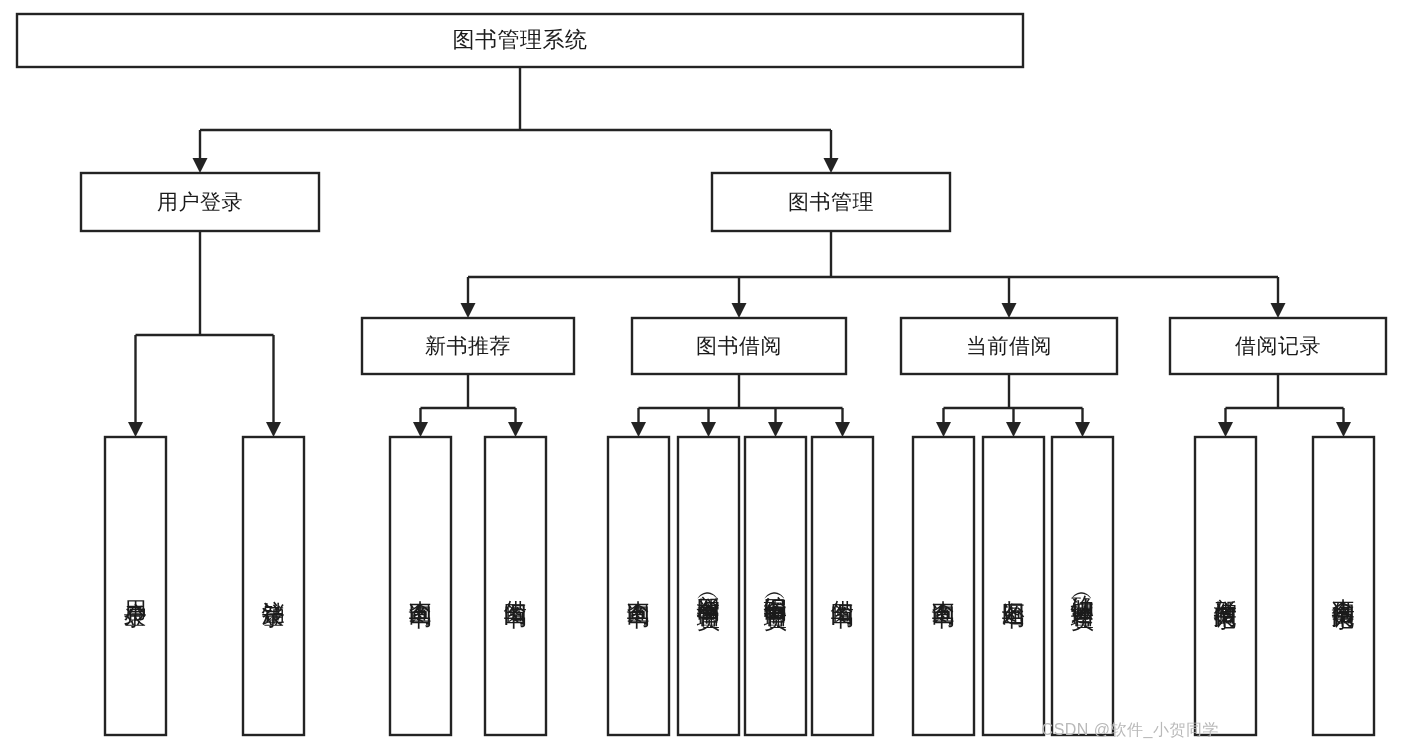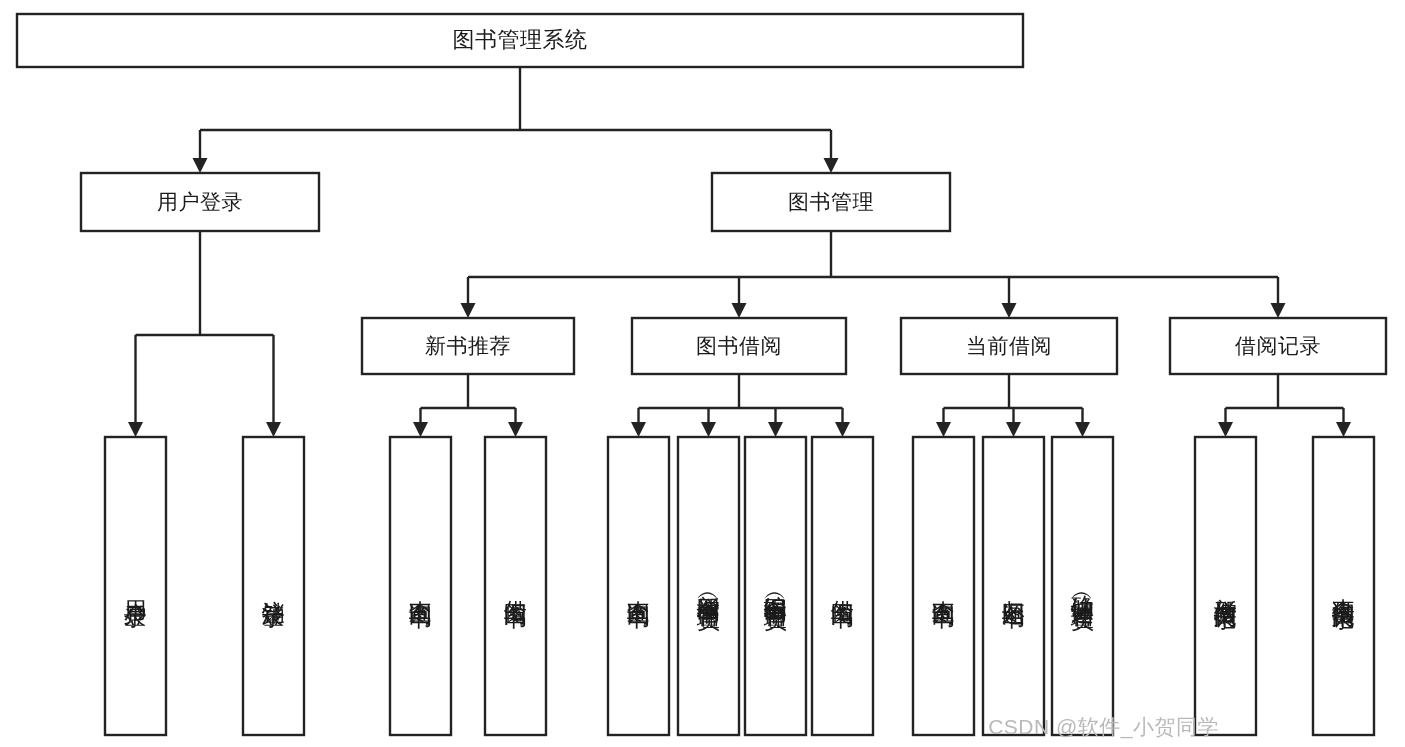--- a/index.html
+++ b/index.html
@@ -66,21 +66,21 @@
     align-items: center;
     justify-content: center;
     white-space: nowrap;
     user-select: none;
   }
   .watermark {
     position: absolute;
     right: 12px;
     bottom: 6px;
     font-family: "Liberation Sans", "DejaVu Sans", sans-serif;
-    font-size: 21px;
+    font-size: 16px;
     color: #b9b9b9;
     letter-spacing: 0.5px;
     white-space: nowrap;
     pointer-events: none;
   }
 </style>
 </head>
 <body>
 
 <div id="diagram-root">

